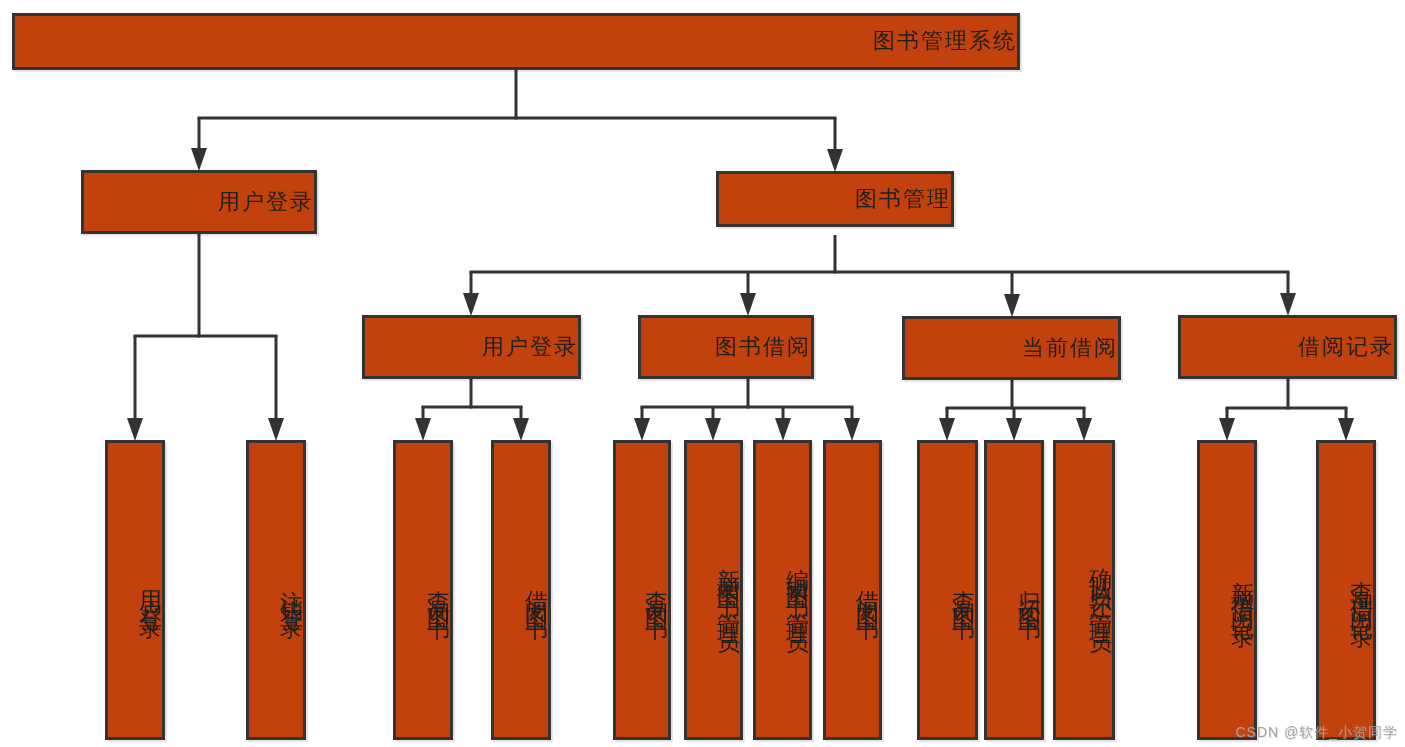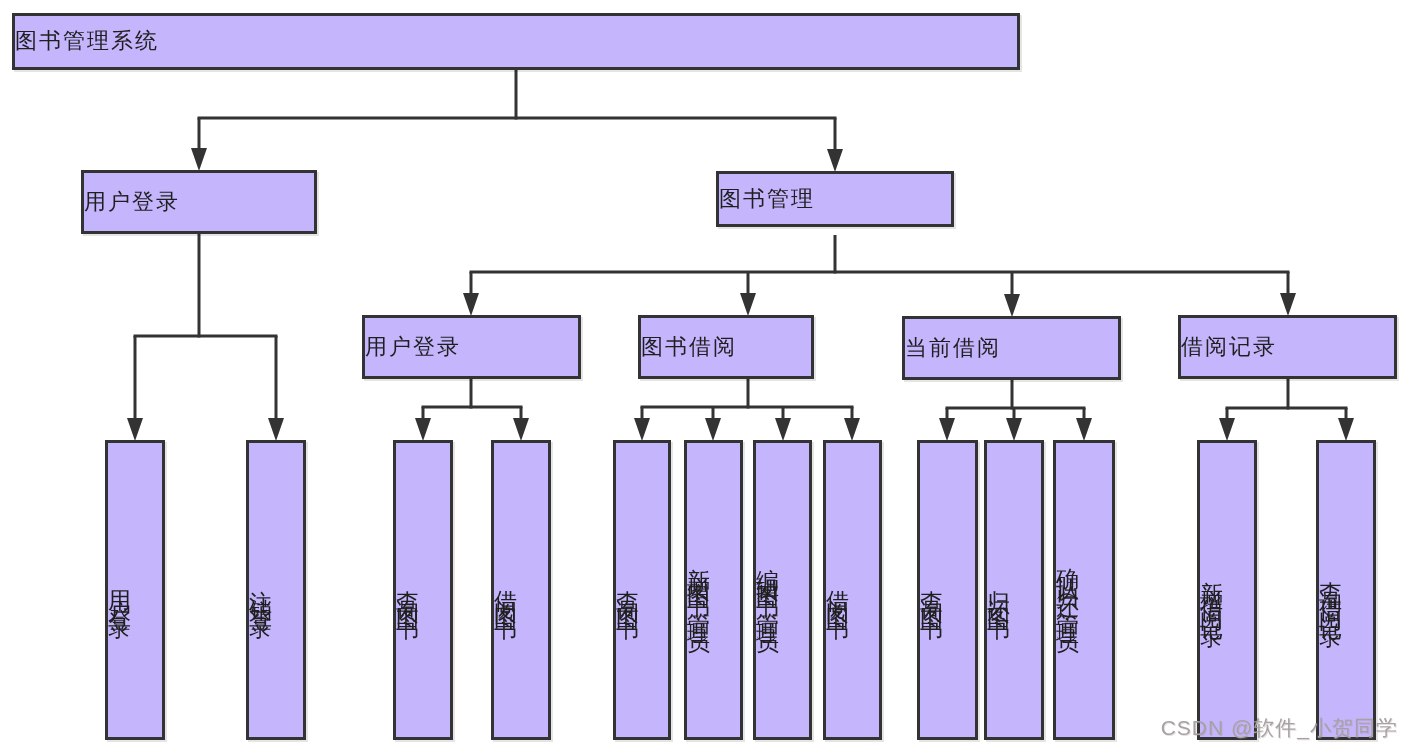--- a/index.html
+++ b/index.html
@@ -7,23 +7,23 @@
     position:relative;
     width:1405px;height:747px;
     background:#ffffff;
     font-family:"Liberation Sans", sans-serif;
     overflow:hidden;
   }
   .wires{position:absolute;left:0;top:0;z-index:1;}
   .node{
     position:absolute;
     box-sizing:border-box;
-    background:#c4b5fd;
+    background:#c2410c;
     border:3px solid #333333;
-    display:flex;align-items:center;justify-content:flex-start;
+    display:flex;align-items:center;justify-content:flex-end;
     z-index:2;
     box-shadow:2px 2px 0 rgba(0,0,0,0.10);
   }
   .node .lbl{
     color:#1f1f1f;
     white-space:nowrap;
   }
   .node.h .lbl{
     font-size:22px;
     letter-spacing:2px;
@@ -34,21 +34,21 @@
     text-orientation:mixed;
     font-size:23px;
     letter-spacing:9px;
     line-height:1;
     white-space:normal;
   }
   .watermark{
     position:absolute;
     right:7px;bottom:5px;
     z-index:5;
-    font-size:21px;
+    font-size:14px;
     color:#a3a3a3;
     letter-spacing:1px;
     text-shadow:1px 1px 0 rgba(180,120,120,0.25);
   }
 </style>
 </head>
 <body>
 
 <div class="canvas">
 

